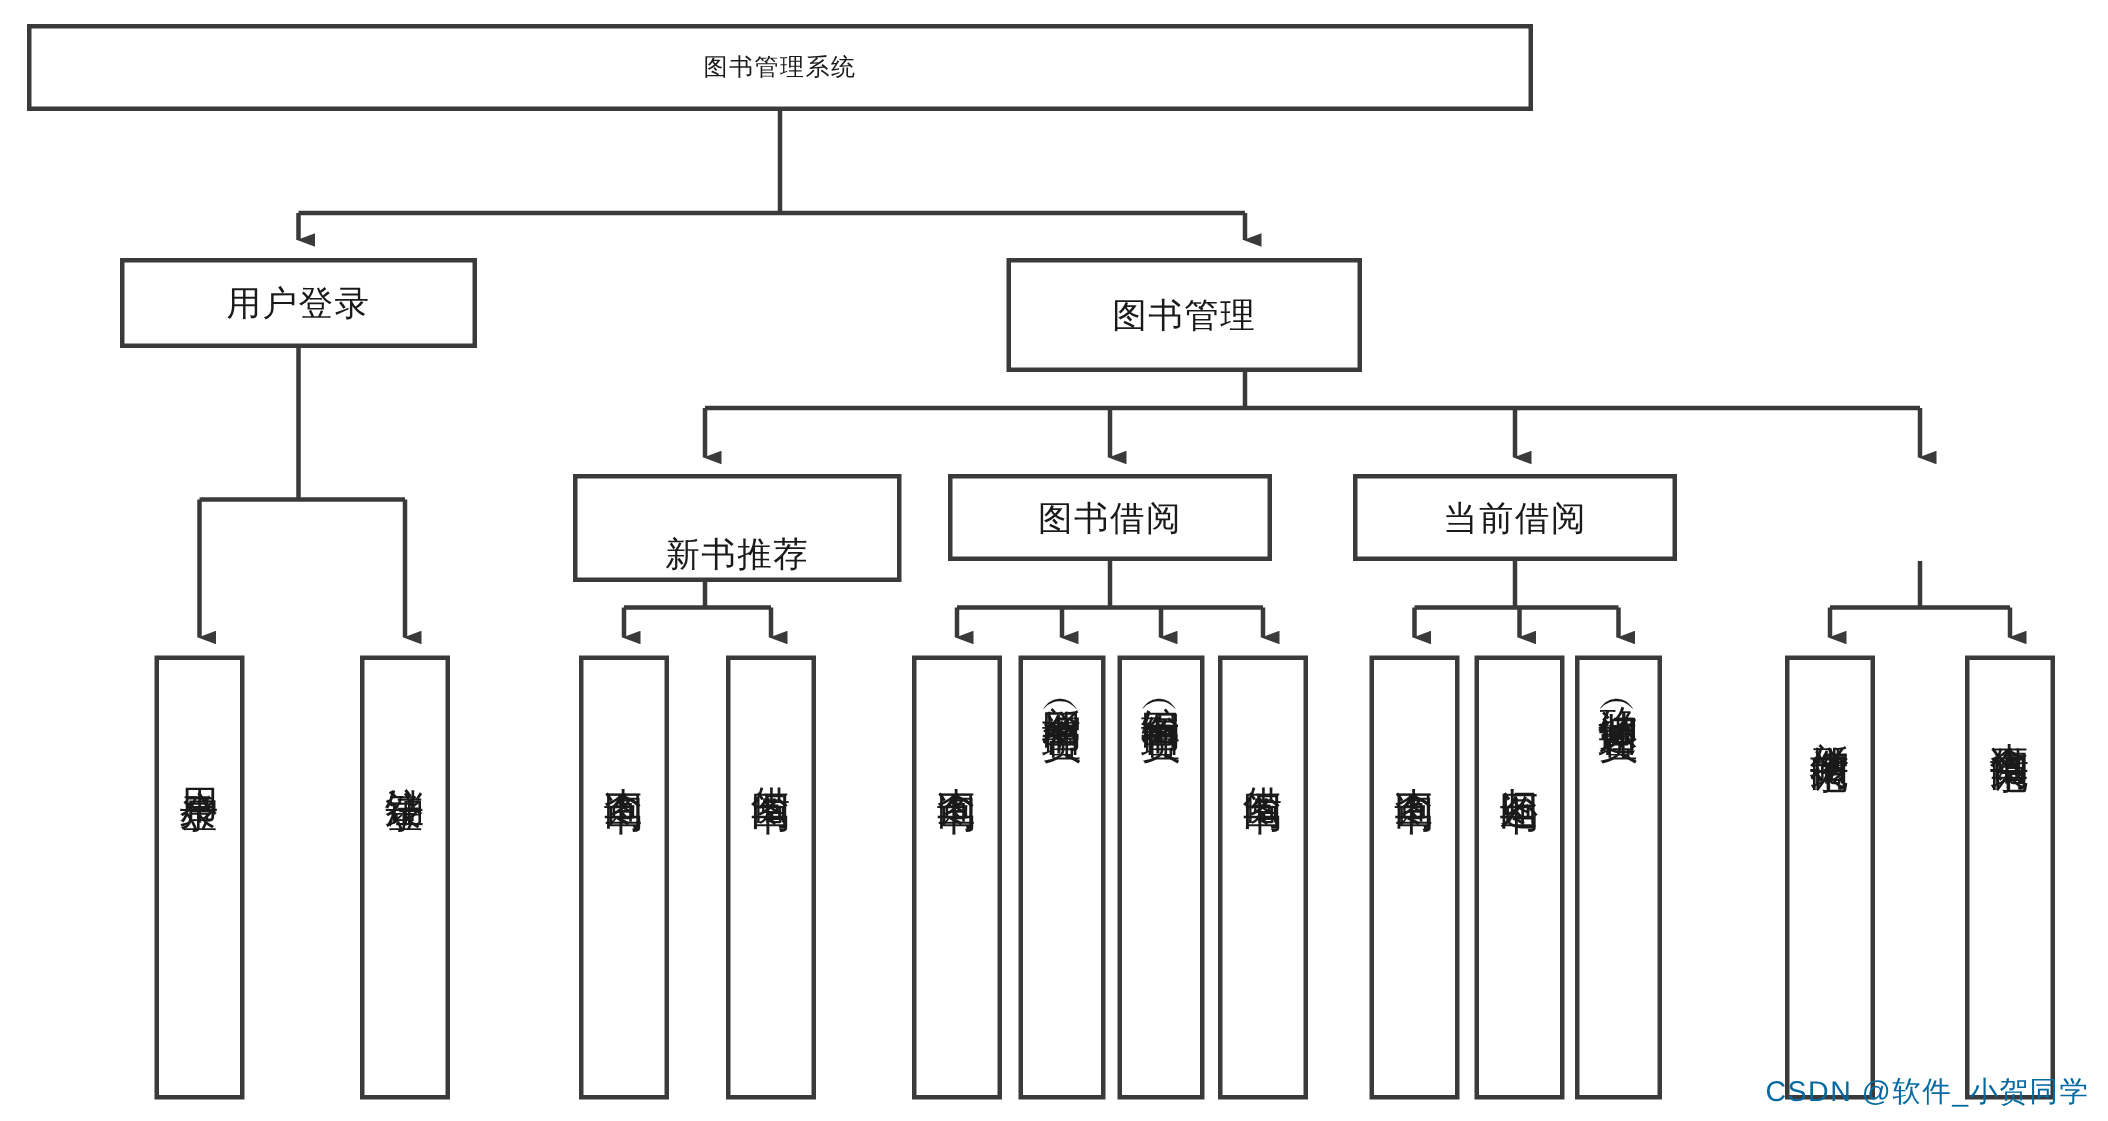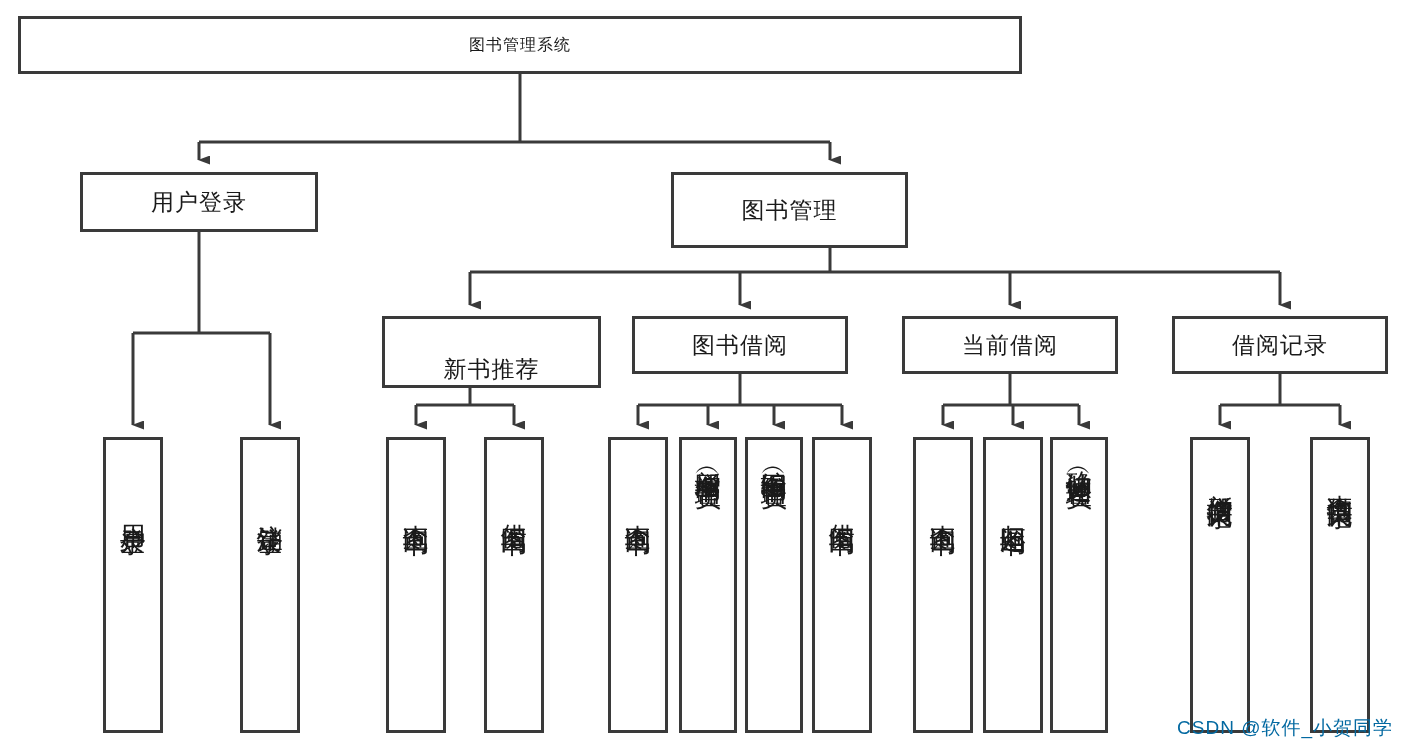--- a/index.html
+++ b/index.html
@@ -143,23 +143,20 @@
 
   <div class="node horiz" style="left:382px; top:316px; width:219px; height:72px;align-items:flex-end;">
     <span>新书推荐</span>
   </div>
   <div class="node horiz" style="left:632px; top:316px; width:216px; height:58px;">
     <span>图书借阅</span>
   </div>
   <div class="node horiz" style="left:902px; top:316px; width:216px; height:58px;">
     <span>当前借阅</span>
   </div>
-  <div class="node horiz" style="left:1172px; top:316px; width:216px; height:58px;">
-    <span>借阅记录</span>
-  </div>
 
   <div class="node leaf leaf-short" style="left:103px; top:437px; width:60px; height:296px;">
     <span class="vtext">用户登录</span>
   </div>
   <div class="node leaf leaf-short" style="left:240px; top:437px; width:60px; height:296px;">
     <span class="vtext">注销登录</span>
   </div>
   <div class="node leaf leaf-short" style="left:386px; top:437px; width:60px; height:296px;">
     <span class="vtext">查询图书</span>
   </div>

